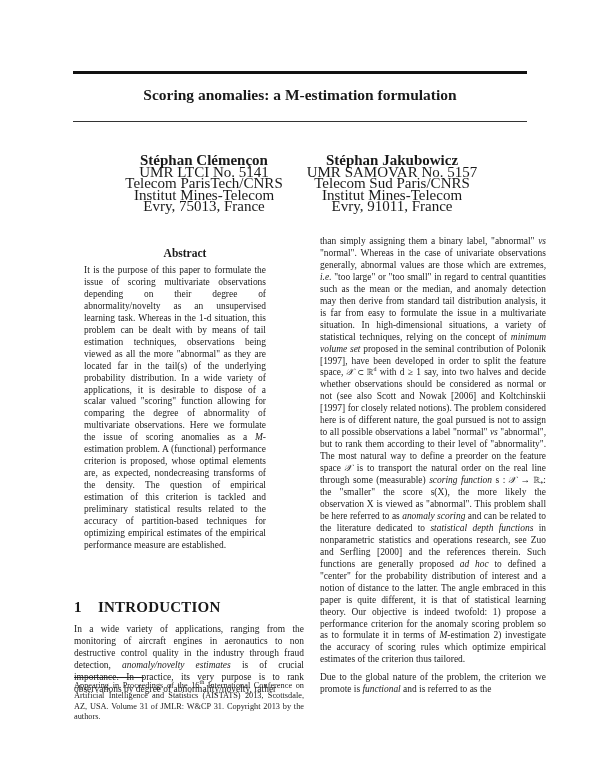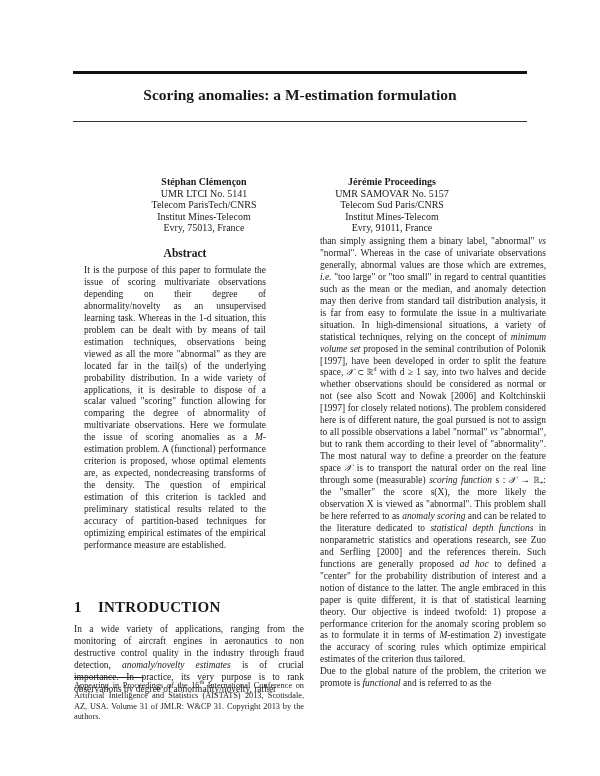--- a/index.html
+++ b/index.html
@@ -3,58 +3,58 @@
 <meta charset="utf-8">
 <style>
   html, body { margin:0; padding:0; background:#ffffff; }
   body { width:600px; height:776px; position:relative; overflow:hidden;
          font-family:"DejaVu Serif", "Liberation Serif", serif; color:#1a1a1a; }
   .rule-top { position:absolute; left:73px; top:71px; width:454px; height:3px; background:#111; }
   .rule-bottom { position:absolute; left:73px; top:121px; width:454px; height:1px; background:#333; }
   .title { position:absolute; left:73px; top:86px; width:454px; text-align:center;
            font-family:"Liberation Serif", serif; font-weight:bold; font-size:15.5px; }
   .author { position:absolute; top:155px; width:180px; text-align:center;
-            font-family:"Liberation Serif", serif; font-size:10px; line-height:11.6px;margin-top:21px; }
+            font-family:"Liberation Serif", serif; font-size:15px; line-height:11.6px; }
   .author .name { font-weight:bold; }
   .author.a1 { left:114px; }
   .author.a2 { left:302px; }
   .abs-head { position:absolute; left:100px; top:247px; width:170px; text-align:center;
               font-family:"Liberation Serif", serif; font-weight:bold; font-size:11.5px; }
   .col { position:absolute; font-family:"Liberation Serif", serif; font-size:9.45px;
          line-height:11.95px; text-align:justify; }
   .col p { margin:0; }
   .abstract { left:84px; top:265px; width:182px; }
   .section { position:absolute; left:74px; top:599px; font-family:"Liberation Serif", serif;
              font-weight:bold; font-size:15px; letter-spacing:0.2px; }
   .section .num { display:inline-block; width:24px; }
   .intro { left:74px; top:624px; width:230px; }
   .fn-rule { position:absolute; left:74px; top:677px; width:70px; height:1px; background:#222; }
   .footnote { position:absolute; left:74px; top:681px; width:230px; font-family:"Liberation Serif", serif;
               font-size:8.3px; line-height:10.4px; text-align:justify; }
   .right { left:320px; top:236px; width:226px; }
-  .right p + p { }
+  .right p + p { margin-top:6px; }
   em { }
   sup { font-size:6px; vertical-align:super; line-height:0; }
 </style>
 </head>
 <body>
 
 <div class="rule-top"></div>
 <div class="title">Scoring anomalies: a M-estimation formulation</div>
 <div class="rule-bottom"></div>
 
 <div class="author a1">
   <div class="name">Stéphan Clémençon</div>
   <div>UMR LTCI No. 5141</div>
   <div>Telecom ParisTech/CNRS</div>
   <div>Institut Mines-Telecom</div>
   <div>Evry, 75013, France</div>
 </div>
 <div class="author a2">
-  <div class="name">Jérémie Proceedings</div>
+  <div class="name">Stéphan Jakubowicz</div>
   <div>UMR SAMOVAR No. 5157</div>
   <div>Telecom Sud Paris/CNRS</div>
   <div>Institut Mines-Telecom</div>
   <div>Evry, 91011, France</div>
 </div>
 
 <div class="abs-head">Abstract</div>
 <div class="col abstract">
   <p><span>It is the purpose of this paper to formulate the issue of scoring multivariate observations depending on their degree of abnormality/novelty as an unsupervised learning task. Whereas in the 1-d situation, this problem can be dealt with by means of tail estimation techniques, observations being viewed as all the more "abnormal" as they are located far in the tail(s) of the underlying probability distribution. In a wide variety of applications, it is desirable to dispose of a scalar valued "scoring" function allowing for comparing the degree of abnormality of multivariate observations. Here we formulate the issue of scoring anomalies as a </span><em>M</em><span>-estimation problem. A (functional) performance criterion is proposed, whose optimal elements are, as expected, nondecreasing transforms of the density. The question of empirical estimation of this criterion is tackled and preliminary statistical results related to the accuracy of partition-based techniques for optimizing empirical estimates of the empirical performance measure are established.</span></p>
 </div>

